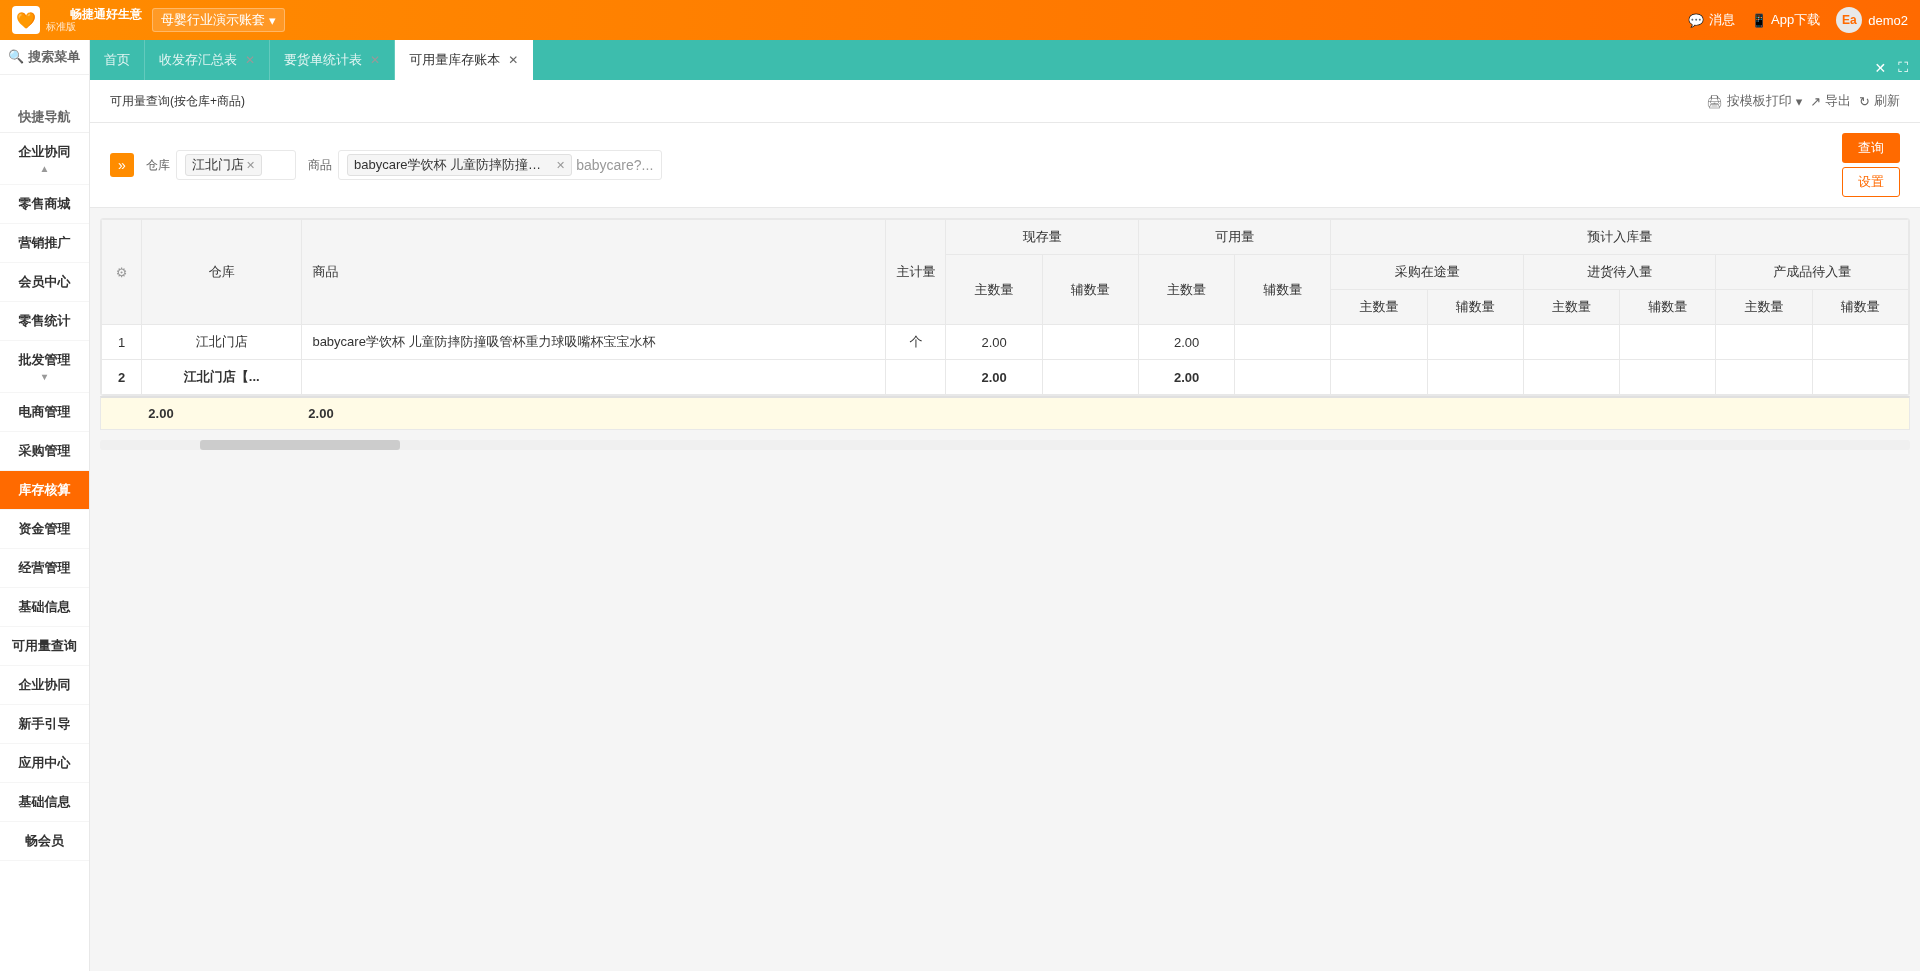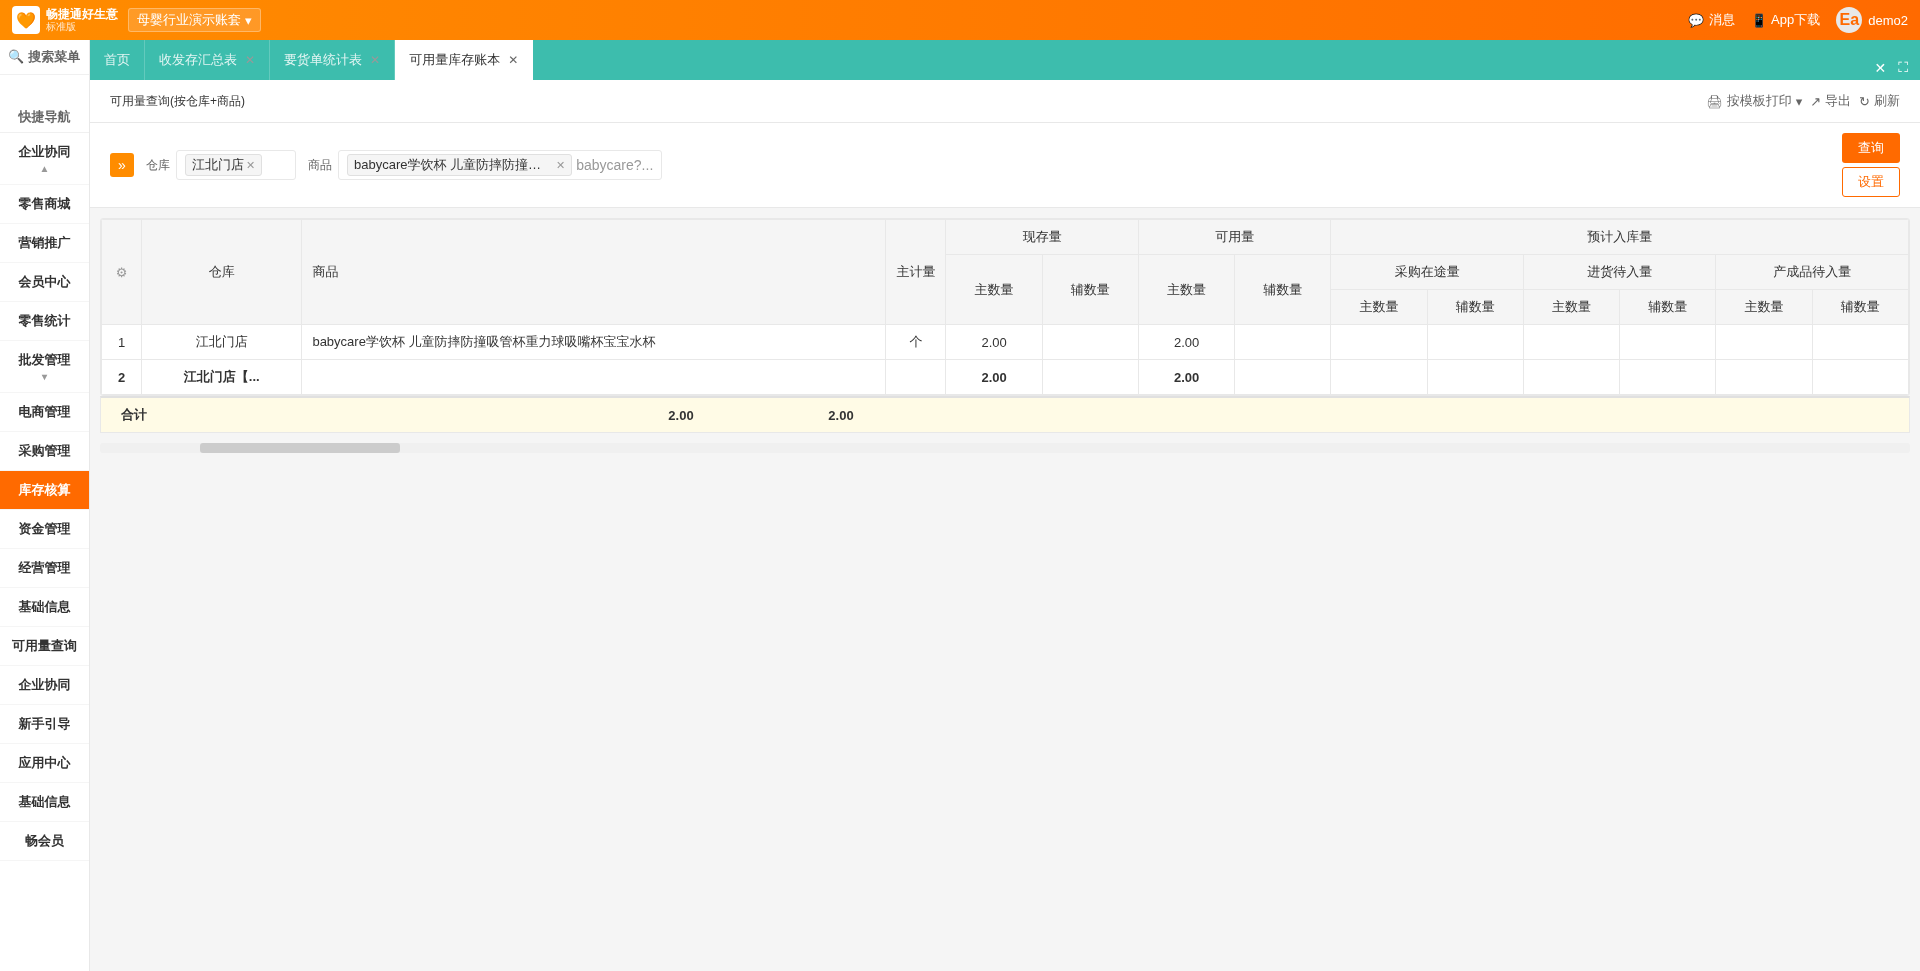--- a/index.html
+++ b/index.html
@@ -201,41 +201,41 @@
 </head>
 <body>
 
 <div class="top-bar">
   <div class="top-bar-left">
     <div style="display:flex;align-items:center;gap:6px;">
       <span style="width:28px;height:28px;background:white;border-radius:4px;display:flex;align-items:center;justify-content:center;">
         <span style="font-size:16px;">🧡</span>
       </span>
       <div>
-        <div style="color:white;font-size:12px;font-weight:bold;line-height:1.2;">畅捷通好生意</div>
+        <div style="color:white;font-size:12px;font-weight:bold;line-height:1.2;margin-left:24px;">畅捷通好生意</div>
         <div style="color:rgba(255,255,255,0.8);font-size:10px;line-height:1.2;">标准版</div>
       </div>
     </div>
     <div class="industry-selector">
       <span>母婴行业演示账套</span>
       <span>▾</span>
     </div>
   </div>
   <div class="top-bar-right">
     <span>
       <span>💬</span>
       <span>消息</span>
     </span>
     <span>
       <span>📱</span>
       <span>App下载</span>
     </span>
     <span style="display:flex;align-items:center;gap:6px;">
       <div class="avatar">
-        <span style="font-size:16px;color:#ff6a00;font-weight:bold;">Ea</span>
+        <span style="font-size:12px;color:#ff6a00;font-weight:bold;">Ea</span>
       </div>
       <span>demo2</span>
     </span>
   </div>
 </div>
 
 <div class="main-layout">
 
   <div class="sidebar">
     <div class="sidebar-search">
@@ -441,21 +441,20 @@
               <td></td>
               <td></td>
               <td></td>
               <td></td>
             </tr>
           </tbody>
         </table>
       </div>
 
       <div style="background:#fffbe6;border-top:1px solid #e8e8e8;display:flex;align-items:center;padding:8px 20px;font-size:12px;font-weight:bold;color:#333;margin:0 10px 10px 10px;border:1px solid #e8e8e8;border-top:2px solid #e0e0e0;">
-        <span style="width:520px;">合计</span>
         <span style="width:80px;text-align:center;">2.00</span>
         <span style="width:80px;"></span>
         <span style="width:80px;text-align:center;">2.00</span>
       </div>
 
       <div style="height:10px;background:#f0f0f0;margin:0 10px;border-radius:3px;position:relative;">
         <div style="width:200px;height:10px;background:#ccc;border-radius:3px;position:absolute;left:100px;"></div>
       </div>
 
     </div>

